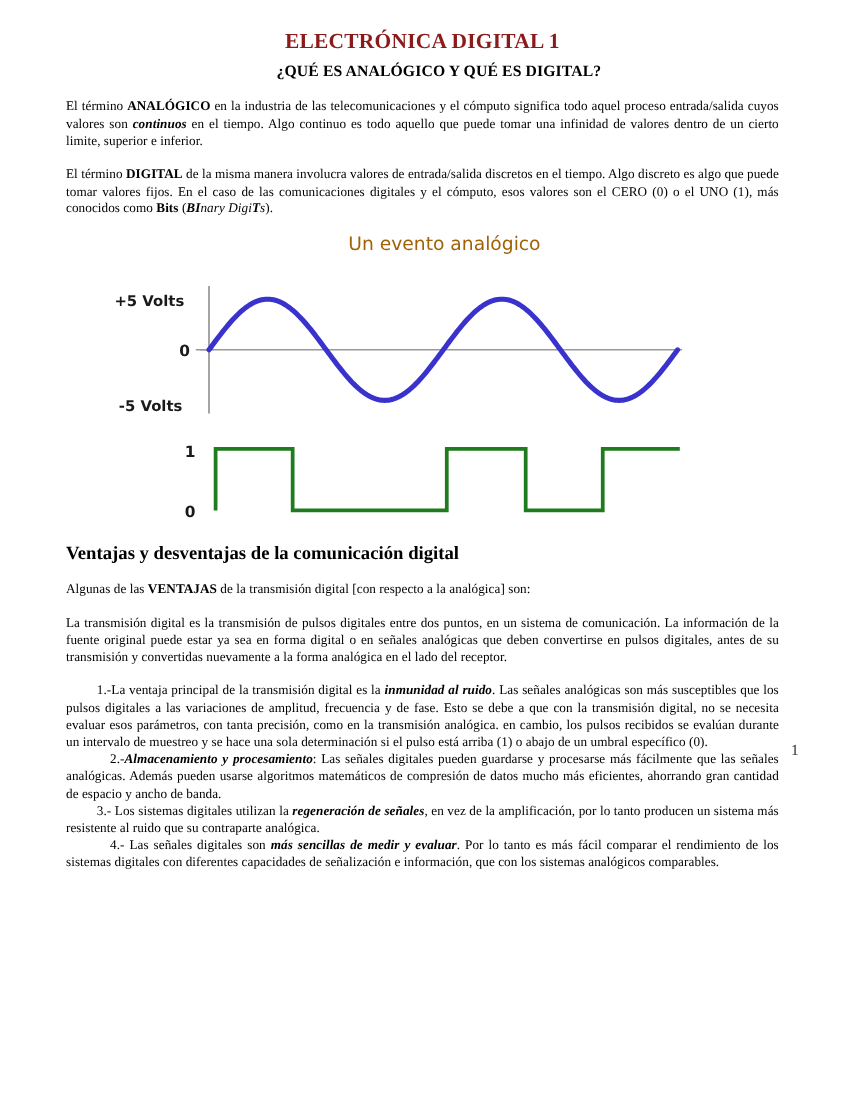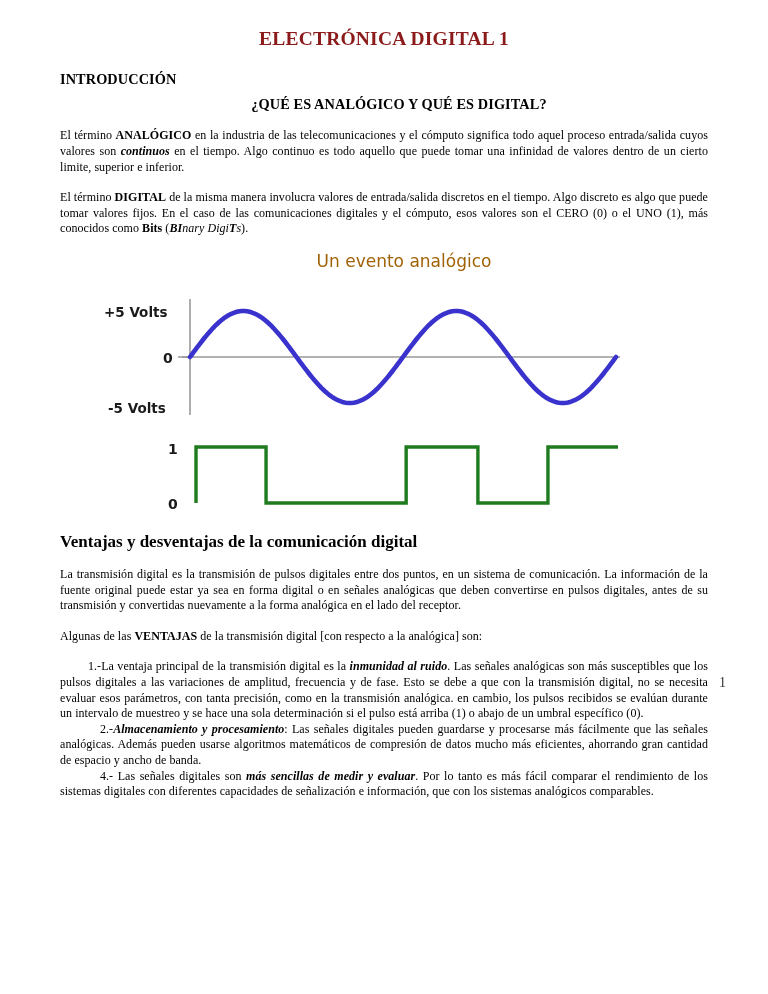--- a/index.html
+++ b/index.html
@@ -102,21 +102,20 @@
     color: #333333;
   }
 </style>
 </head>
 <body>
 
 <div class="page">
 
   <h1 class="doc-title">ELECTRÓNICA DIGITAL 1</h1>
 
-  <div class="sec-label">INTRODUCCIÓN</div>
 
   <div class="sub-heading">¿QUÉ ES ANALÓGICO Y QUÉ ES DIGITAL?</div>
 
   <p class="body"><span>El término </span><span class="bold">ANALÓGICO</span><span> en la industria de las telecomunicaciones y el cómputo significa todo aquel proceso entrada/salida cuyos valores son </span><span class="ital">continuos</span><span> en el tiempo. Algo continuo es todo aquello que puede tomar una infinidad de valores dentro de un cierto limite, superior e inferior.</span></p>
 
   <p class="body"><span>El término </span><span class="bold">DIGITAL</span><span> de la misma manera involucra valores de entrada/salida discretos en el tiempo. Algo discreto es algo que puede tomar valores fijos. En el caso de las comunicaciones digitales y el cómputo, esos valores son el CERO (0) o el UNO (1), más conocidos  como </span><span class="bold">Bits</span><span> (</span><span class="ital">BI</span><span class="ital-plain">nary </span><span class="ital-plain">Digi</span><span class="ital">T</span><span class="ital-plain">s</span><span>).</span></p>
 
   <div class="chart-block">
     <div class="chart-title analog">Un evento analógico</div>
     <div class="svg-wrap">
@@ -144,26 +143,27 @@
 
         <polyline points="136.00,68 136.00,12 206.05,12 206.05,68 346.16,68 346.16,12 417.90,12 417.90,68 487.95,68 487.95,12 558.00,12" fill="none" stroke="#1E7B1E" stroke-width="3.4" stroke-linejoin="miter" stroke-linecap="butt"></polyline>
         <text x="108" y="19" class="axis-label small">1</text>
         <text x="108" y="74" class="axis-label small">0</text>
       </svg>
     </div>
   </div>
 
   <div class="run-heading">Ventajas y desventajas de la comunicación digital</div>
 
+  <p class="body"><span>Algunas de las </span><span class="bold">VENTAJAS</span><span> de la transmisión digital [con respecto a la analógica] son:</span></p>
+
   <p class="body">La transmisión digital es la transmisión de pulsos digitales entre dos puntos, en un sistema de comunicación. La información de la fuente original puede estar ya sea en forma digital o en señales analógicas que deben convertirse en pulsos digitales, antes de su transmisión y convertidas nuevamente a la forma analógica en el lado del receptor.</p>
-
-  <p class="body"><span>Algunas de las </span><span class="bold">VENTAJAS</span><span> de la transmisión digital [con respecto a la analógica] son:</span></p>
 
   <p class="body indent-1"><span>1.-</span><span>La ventaja principal de la transmisión digital es la </span><span class="ital">inmunidad al ruido</span><span>. Las señales analógicas son más susceptibles que los pulsos digitales a las variaciones de amplitud, frecuencia y de fase. Esto se debe a que con la transmisión digital, no se necesita evaluar esos parámetros, con tanta precisión, como en la transmisión analógica. en cambio, los pulsos recibidos se evalúan durante un intervalo de muestreo y se hace una sola determinación si el pulso está arriba (1) o abajo de un umbral específico (0).</span></p>
 
   <p class="body tight indent-2"><span>2.-</span><span class="ital">Almacenamiento y procesamiento</span><span>: Las señales digitales pueden guardarse y procesarse más fácilmente que las señales analógicas. Además pueden usarse algoritmos matemáticos de compresión de datos mucho más eficientes, ahorrando gran cantidad de espacio y ancho de banda.</span></p>
 
+  <p class="body tight indent-1"><span>3.-</span><span> Los sistemas digitales utilizan la </span><span class="ital">regeneración de señales</span><span>, en vez de la amplificación, por lo tanto producen un sistema más resistente al ruido que su contraparte analógica.</span></p>
 
   <p class="body tight indent-2"><span>4.-</span><span> Las señales digitales son </span><span class="ital">más sencillas de medir y evaluar</span><span>. Por lo tanto es más fácil comparar el rendimiento de los sistemas digitales con diferentes capacidades de señalización e información, que con los sistemas analógicos comparables.</span></p>
 
   <div class="page-number">1</div>
 
 </div>
 
 </body></html>

